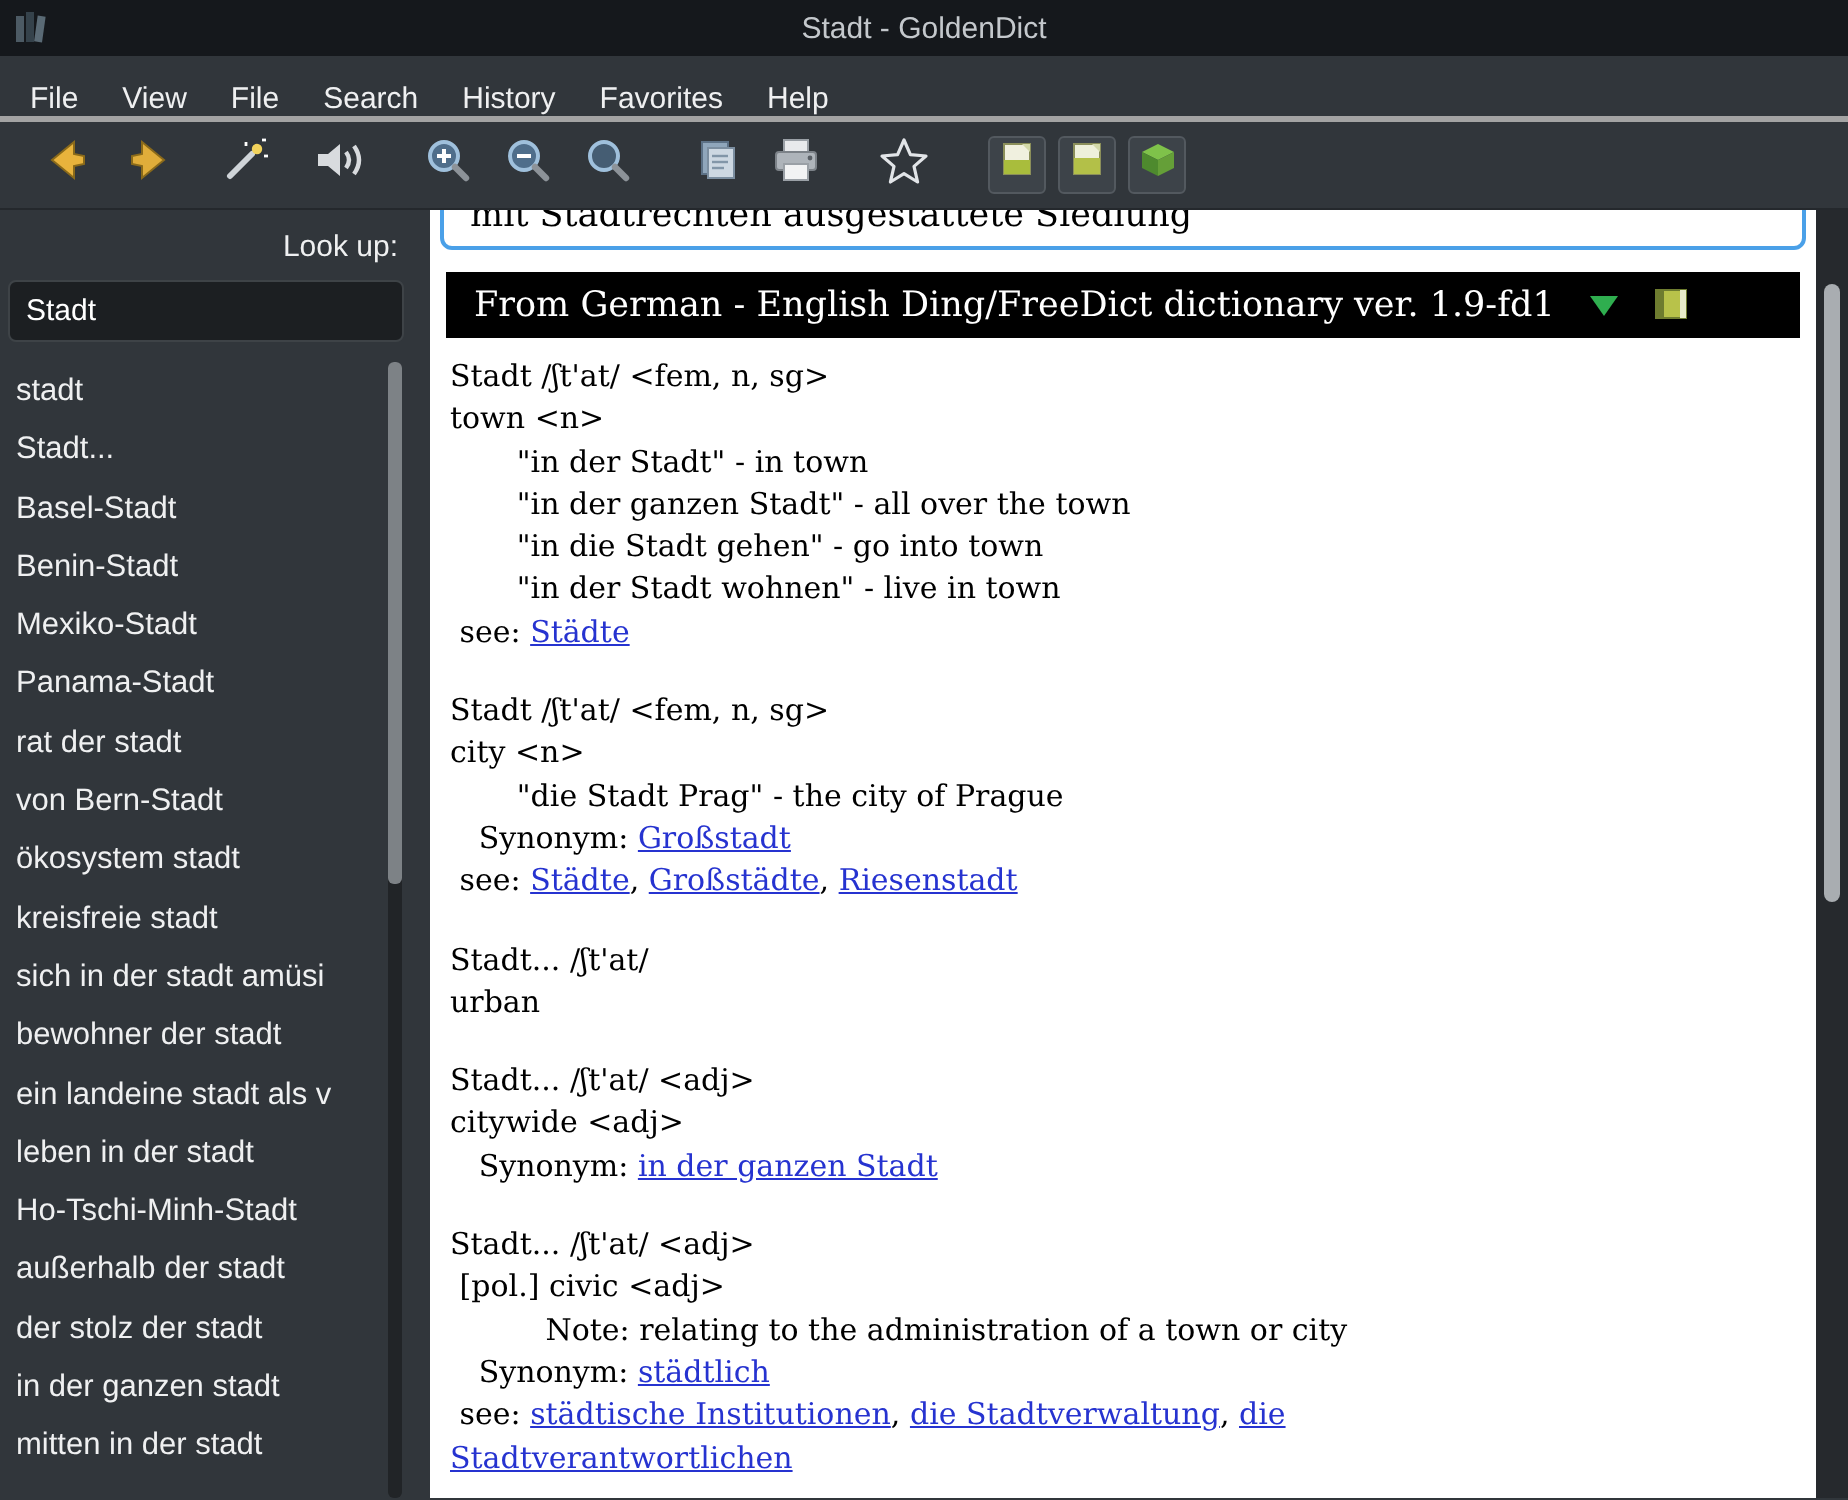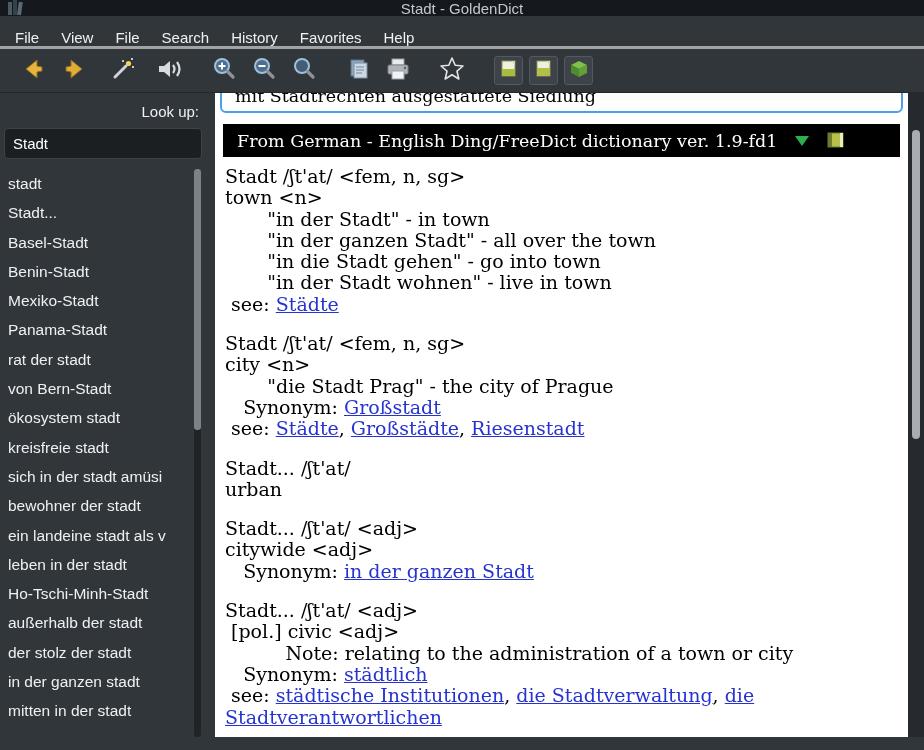--- a/index.html
+++ b/index.html
@@ -7,21 +7,21 @@
   body {
     width:924px; height:750px; overflow:hidden;
     background:#31363b;
     font-family:"Liberation Sans", sans-serif;
     color:#eff0f1;
     -webkit-font-smoothing:antialiased;
   }
 
   
   .titlebar {
-    height:16px; background:#15181c; position:relative;
+    height:28px; background:#15181c; position:relative;
     display:flex; align-items:center;
   }
   .titlebar .appicon { margin-left:6px; display:flex; }
   .titlebar .title {
     position:absolute; left:0; right:0; text-align:center;
     font-size:15px; color:#c4c8cc;
   }
 
   
   .menubar {
@@ -100,21 +100,21 @@
   .dict-header .hdr-text { white-space:nowrap; overflow:hidden; }
   .collapse-triangle {
     width:0; height:0; margin-left:8px; flex:0 0 auto;
     border-left:7px solid transparent; border-right:7px solid transparent;
     border-top:10px solid #2fae4f;
   }
   .dict-book-icon { margin-left:8px; flex:0 0 auto; display:flex; }
 
   .article-body {
     padding:9px 8px 0 10px;
-    font-size:19px; line-height:21.3px;
+    font-size:15px; line-height:21.3px;
     white-space:pre-wrap;
   }
   .entry + .entry { margin-top:18px; }
   .aline { min-height:21.3px; }
   a.alink { color:#2633d0; text-decoration:underline; cursor:pointer; }
 
   .art-scroll-track {
     position:absolute; top:0; right:0; width:16px; bottom:0;
     background:#26292d;
   }

